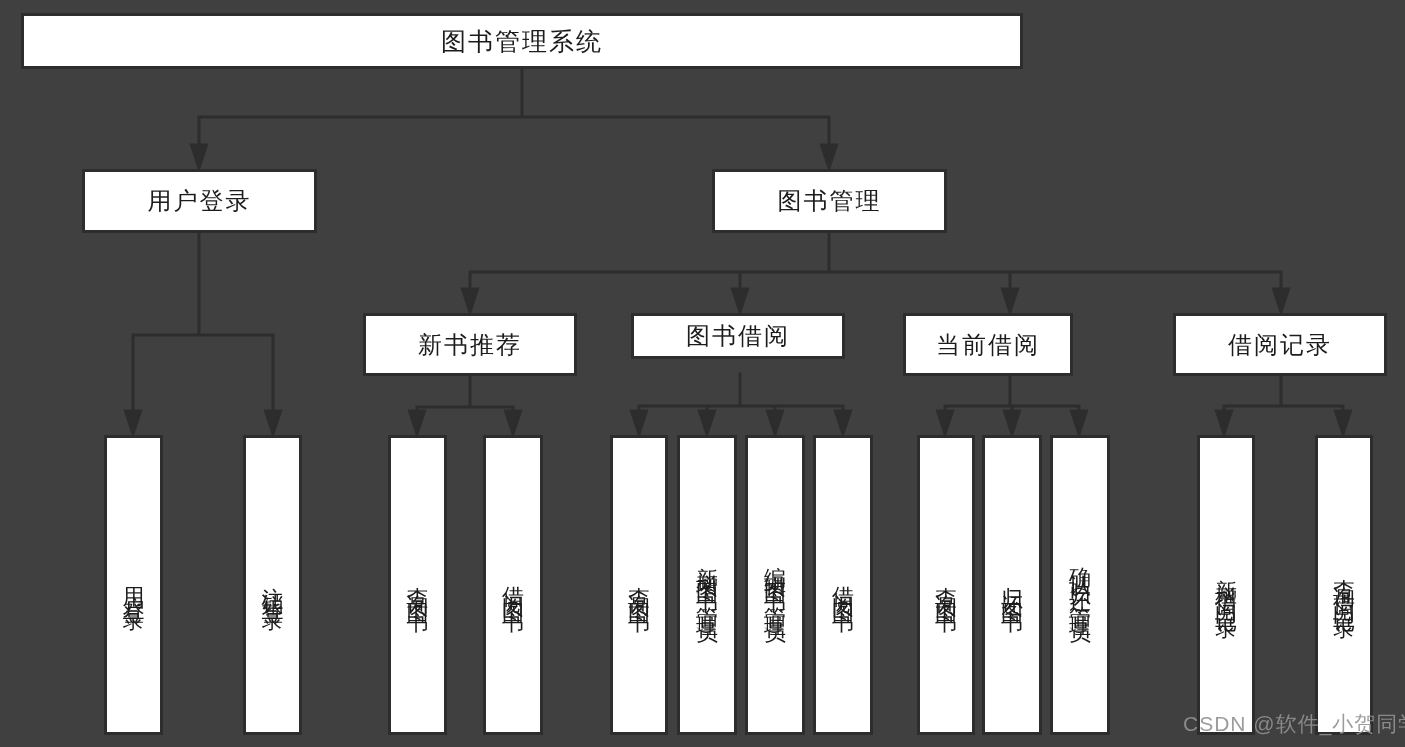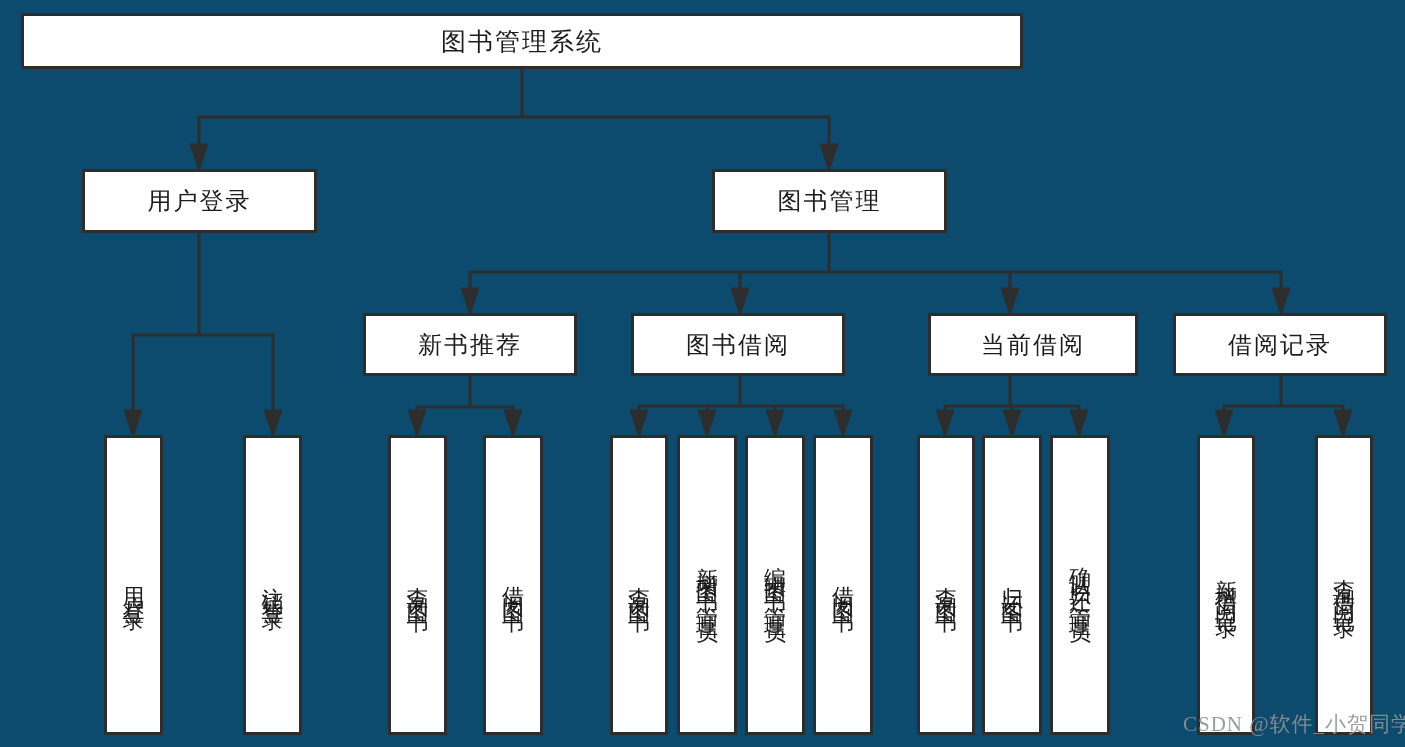--- a/index.html
+++ b/index.html
@@ -1,21 +1,21 @@
 <!DOCTYPE html>
 <html><head>
 <meta charset="utf-8">
 <style>
   html,body{margin:0;padding:0;background:#ffffff;}
   .canvas{
     position:relative;
     width:1405px;height:747px;
-    background:#0c4a6e;
+    background:#404040;
     overflow:hidden;
-    font-family:Liberation Serif, serif;
+    font-family:Liberation Sans, sans-serif;
   }
   .connectors{position:absolute;left:0;top:0;z-index:1;}
   .box{
     position:absolute;
     box-sizing:border-box;
     border:3px solid #2d2d2d;
     background:#ffffff;
     display:flex;align-items:center;justify-content:center;
     color:#1c1c1c;
     z-index:2;
@@ -101,24 +101,24 @@
   <div class="box h-box" style="left:82px;top:169px;width:235px;height:64px">
     <span>用户登录</span>
   </div>
   <div class="box h-box" style="left:363px;top:313px;width:214px;height:63px">
     <span>新书推荐</span>
   </div>
 
   <div class="box h-box" style="left:712px;top:169px;width:235px;height:64px">
     <span>图书管理</span>
   </div>
-  <div class="box h-box" style="left:631px;top:313px;width:214px;height:63px">
+  <div class="box h-box" style="left:631px;top:313px;width:214px;height:46px">
     <span>图书借阅</span>
   </div>
-  <div class="box h-box" style="left:928px;top:313px;width:210px;height:63px">
+  <div class="box h-box" style="left:903px;top:313px;width:170px;height:63px">
     <span>当前借阅</span>
   </div>
   <div class="box h-box" style="left:1173px;top:313px;width:214px;height:63px">
     <span>借阅记录</span>
   </div>
 
   <div class="box leaf" style="left:104px;top:435px;width:59px;height:300px">
     <span>用户登录</span>
   </div>
   <div class="box leaf" style="left:243px;top:435px;width:59px;height:300px">

